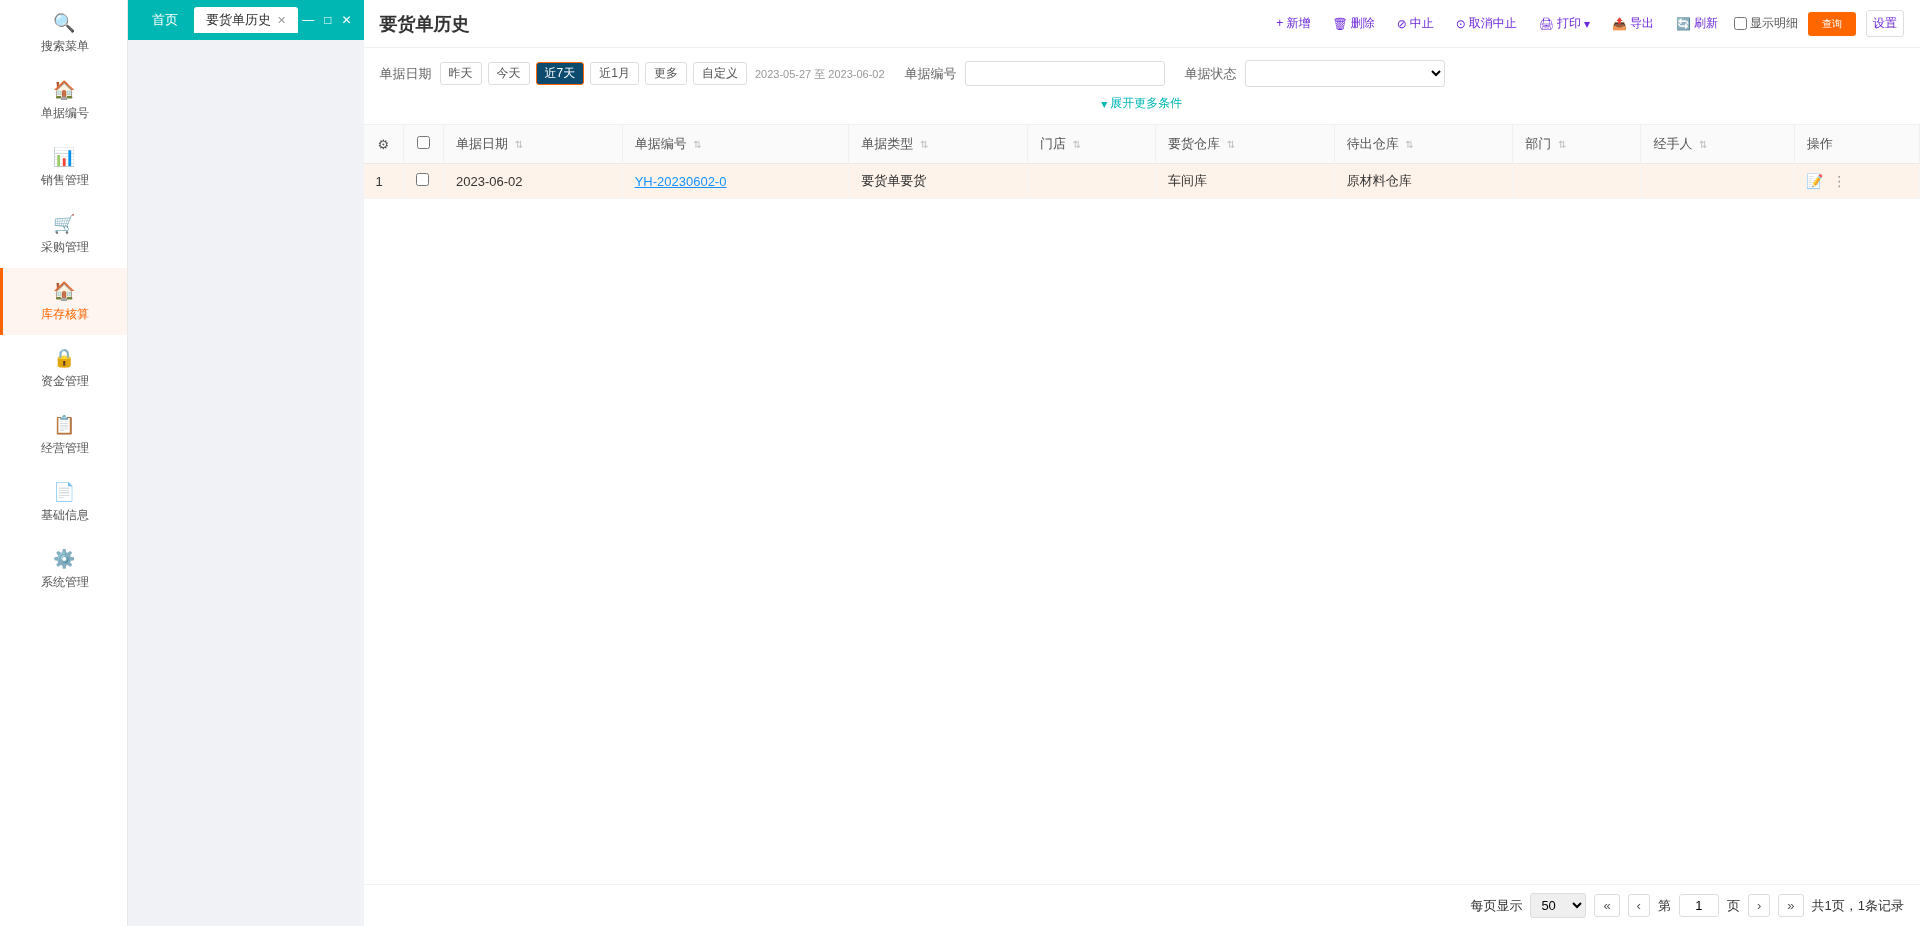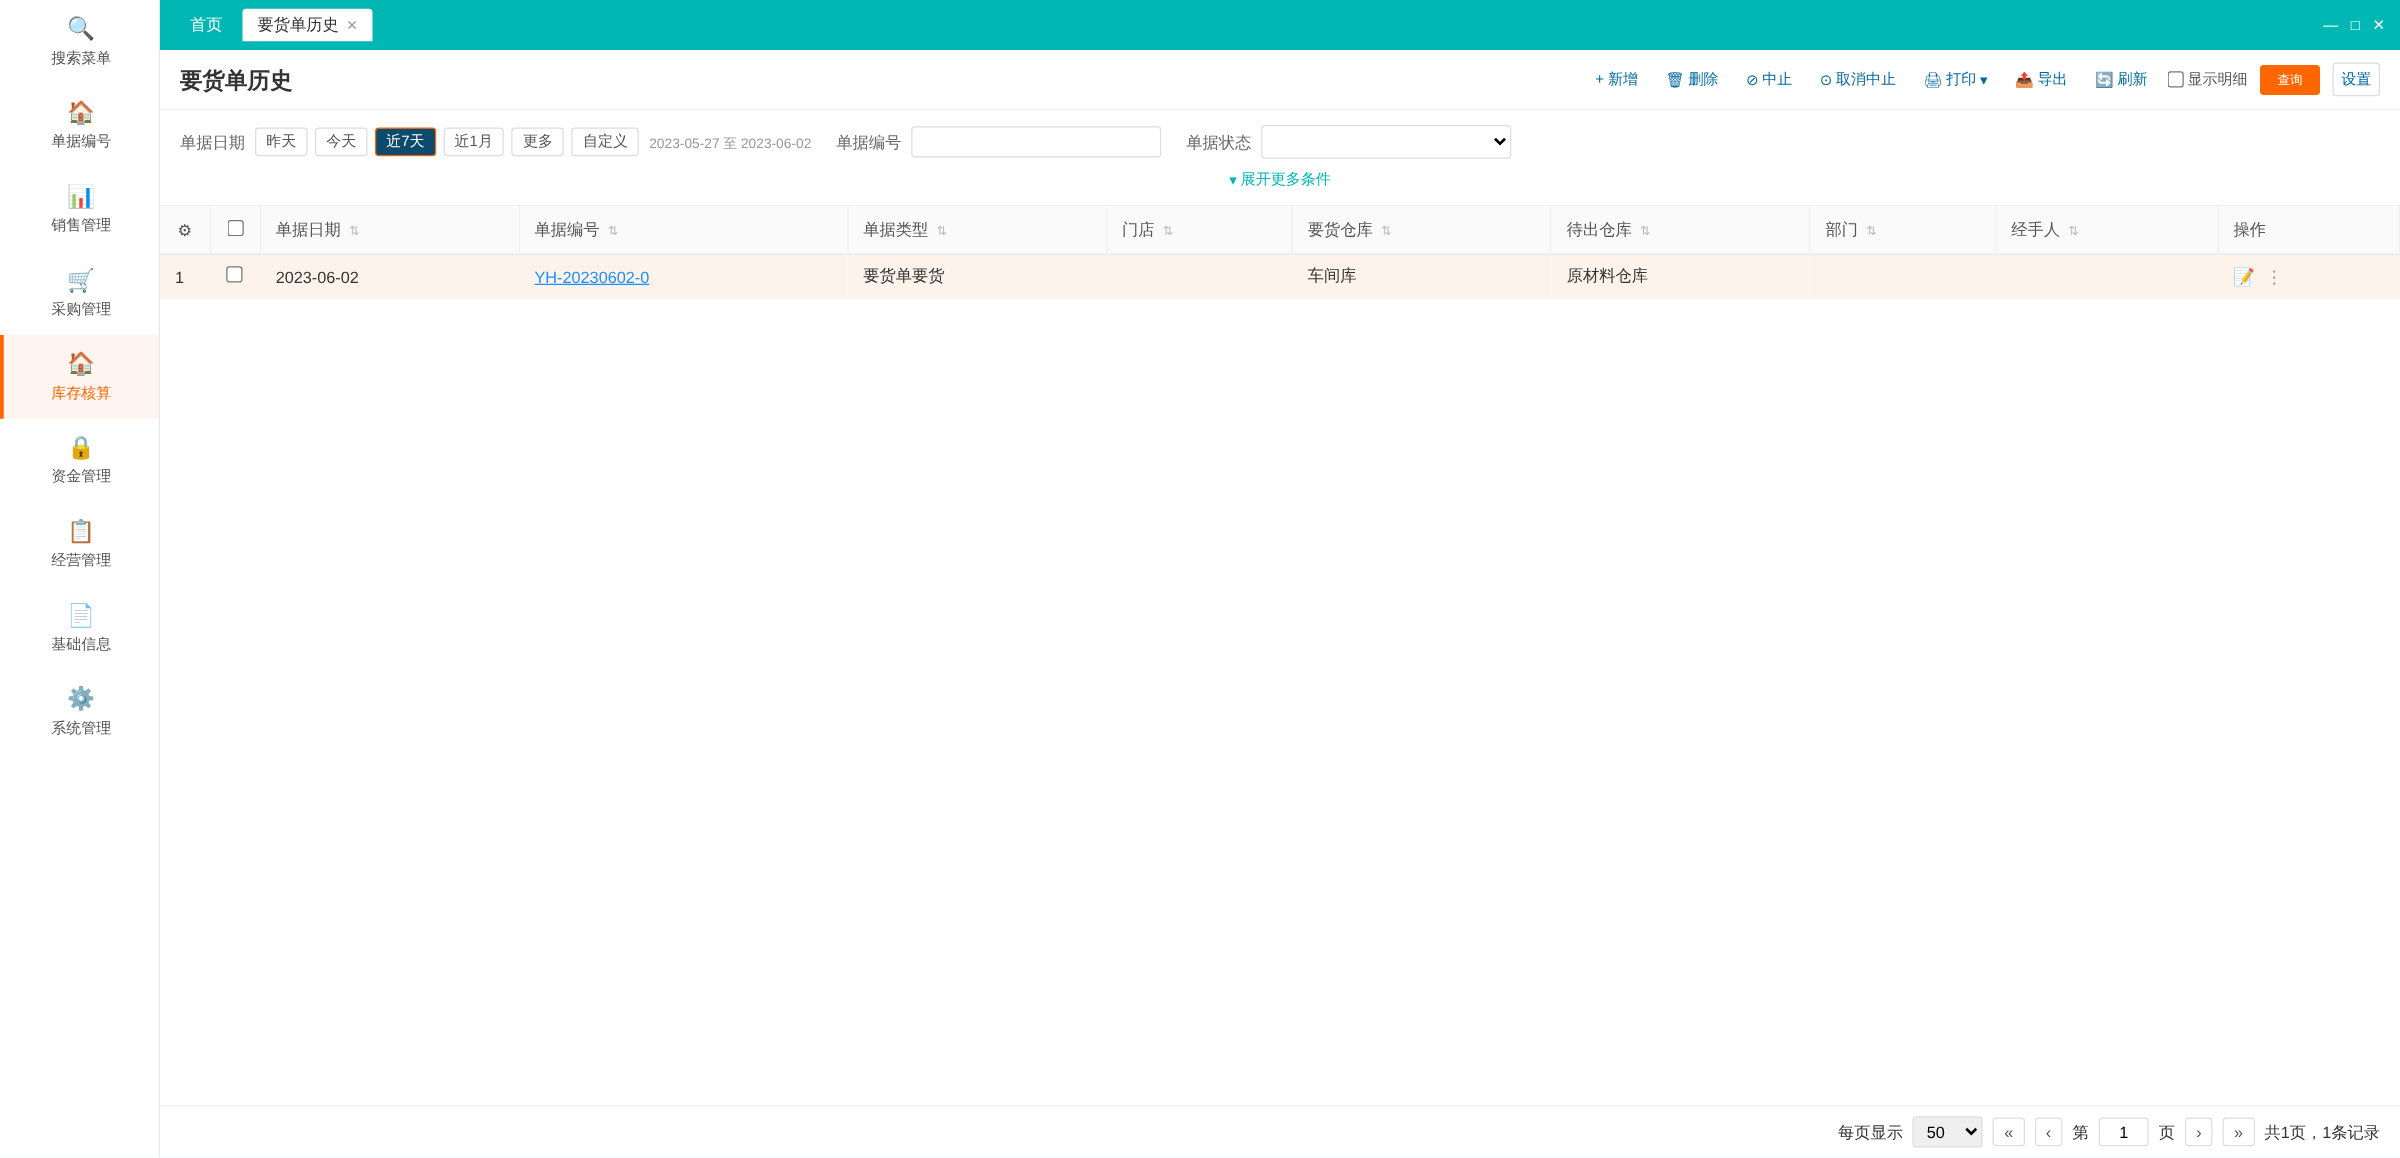--- a/index.html
+++ b/index.html
@@ -29,21 +29,21 @@
       background: #fff5f0;
       color: #f60;
       border-left: 3px solid #f60;
     }
     .sidebar-icon { font-size: 18px; }
 
     
     .main {
       flex: 1;
       display: flex;
-      flex-direction: column;
+      flex-direction: row;
       overflow: hidden;
     }
 
     
     .topbar {
       background: #00b7b3;
       height: 40px;
       display: flex;
       align-items: center;
       padding: 0 12px;
@@ -105,21 +105,21 @@
       color: #fff;
       border: none;
       padding: 5px 14px;
       border-radius: 3px;
       cursor: pointer;
       font-size: 10px;
     }
     .btn-action {
       background: transparent;
       border: none;
-      color: #0369a1;
+      color: #6d28d9;
       cursor: pointer;
       font-size: 12px;
       display: flex;
       align-items: center;
       gap: 3px;
       padding: 4px 6px;
     }
 
     
     .filter-area {

